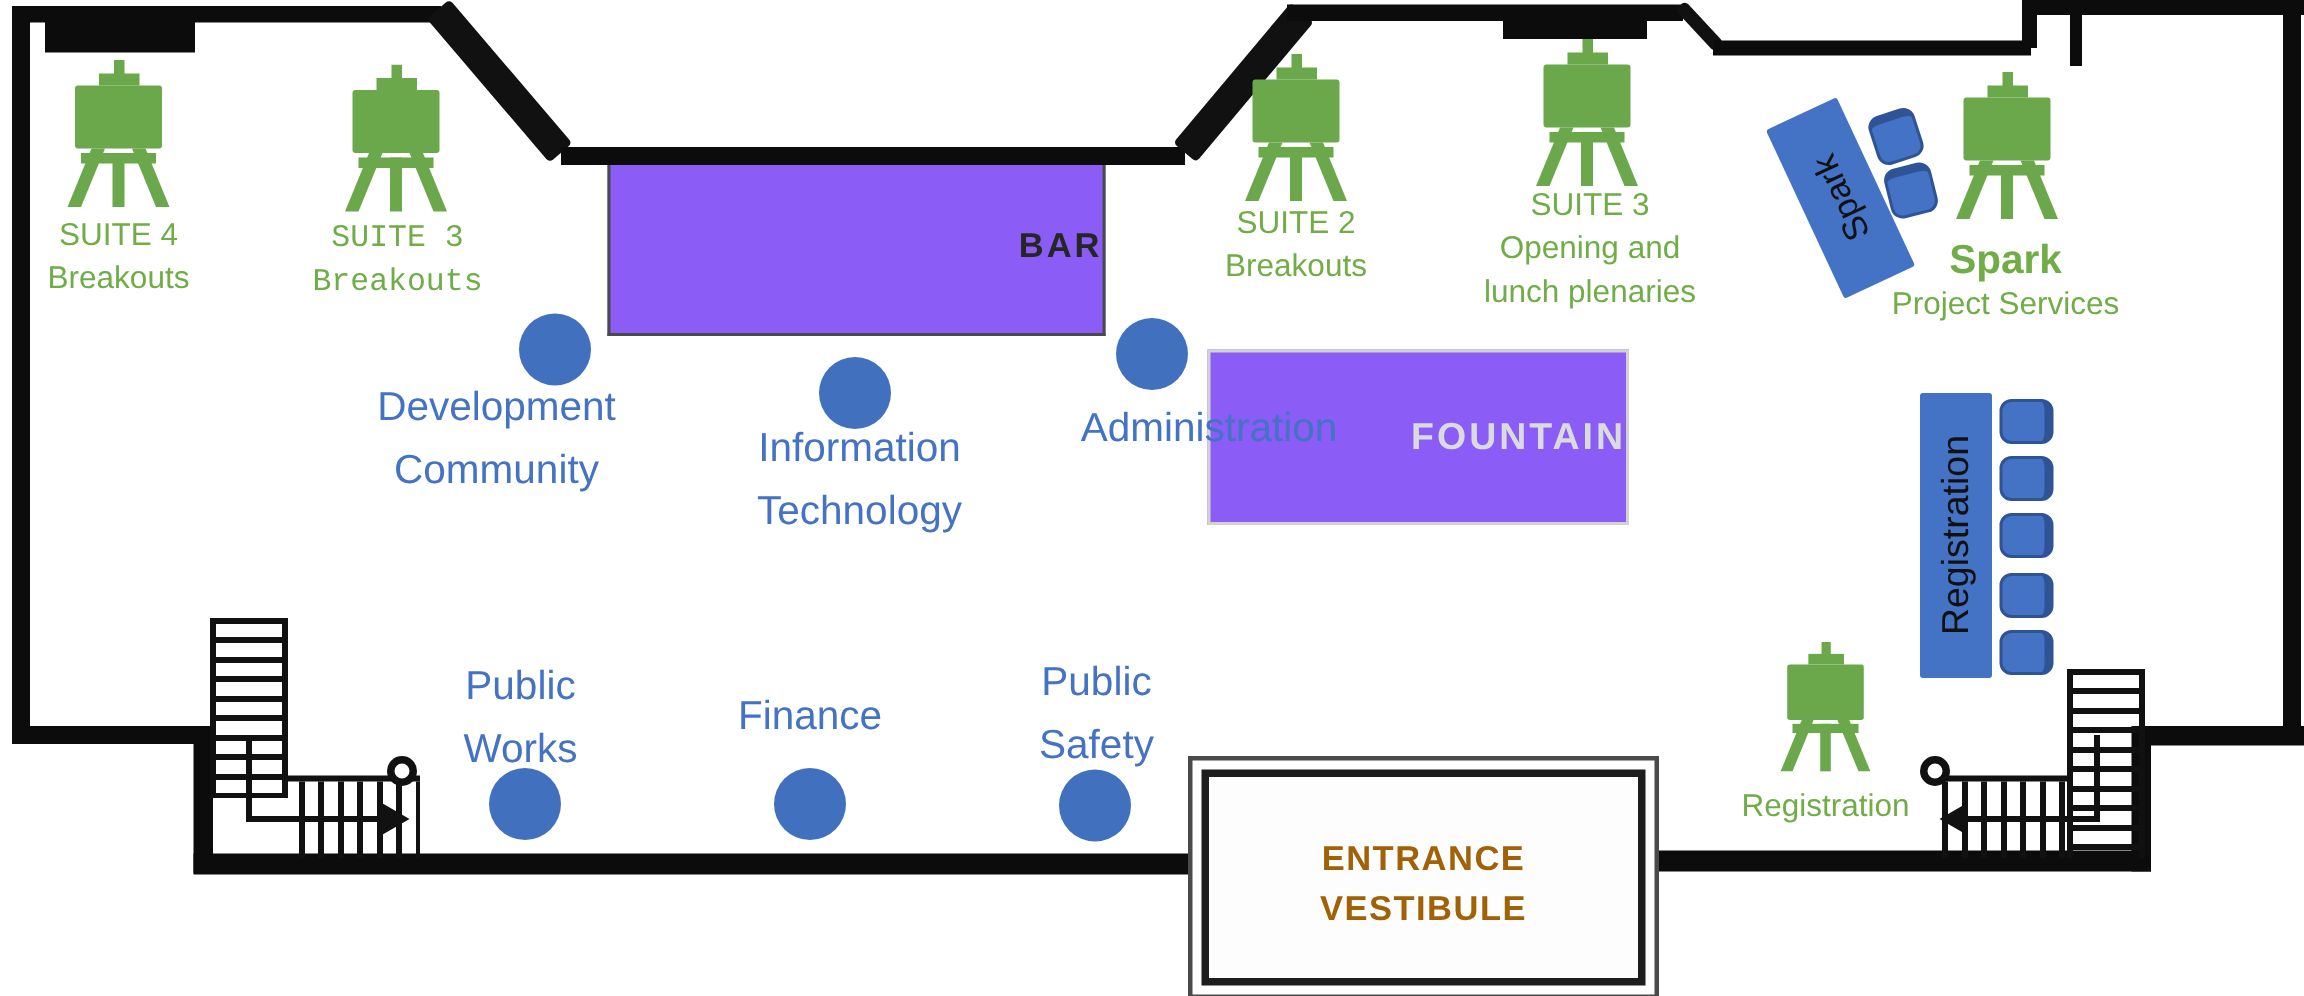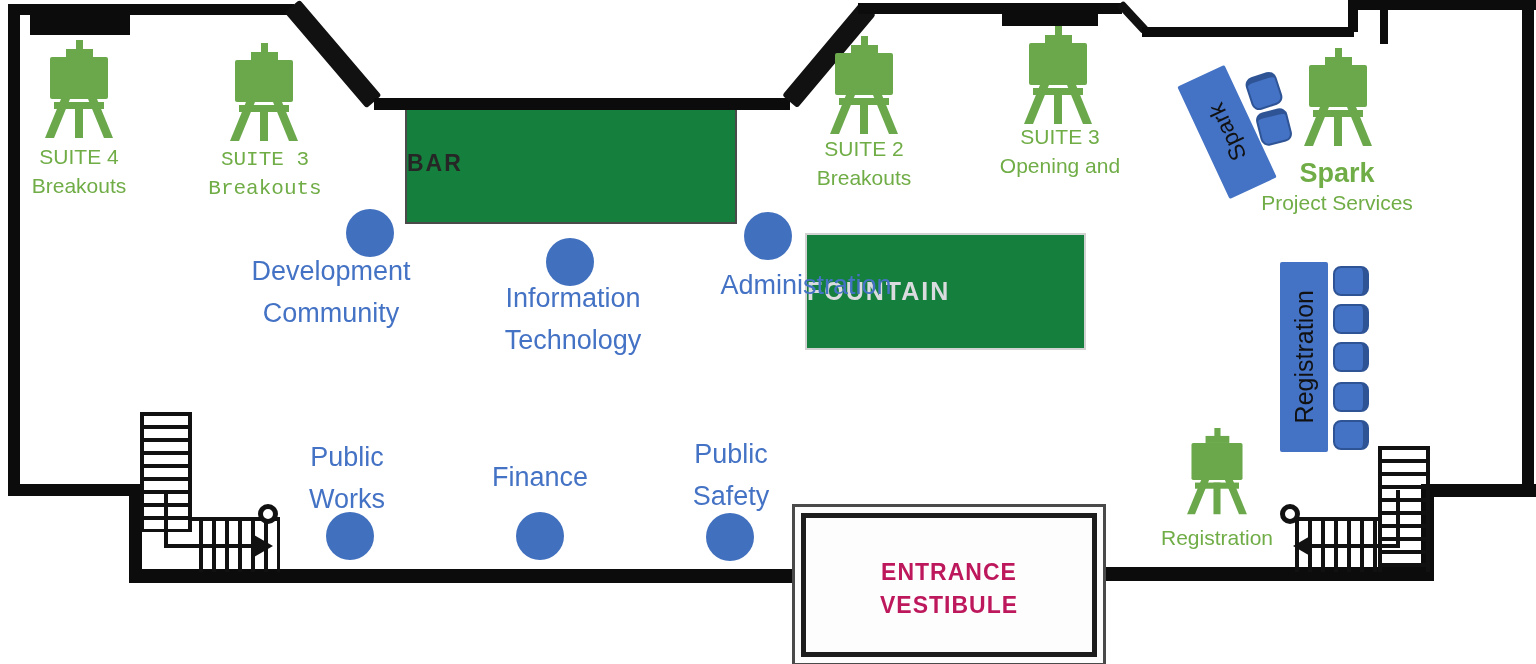--- a/index.html
+++ b/index.html
@@ -1,27 +1,27 @@
 <!DOCTYPE html>
 <html><head>
 <meta charset="utf-8">
 <style>
   html,body{margin:0;padding:0;background:#fff;}
   .plan{position:relative;width:1536px;height:664px;background:#fff;overflow:hidden;
         font-family:"Liberation Sans",sans-serif;}
   .wall{position:absolute;background:#0c0c0c;z-index:1;}
   .diag{position:absolute;background:#111;z-index:1;border-radius:3px;}
   
-  .room{position:absolute;display:flex;align-items:center;justify-content:flex-start;z-index:0;background:#15803d;}
+  .room{position:absolute;display:flex;align-items:center;justify-content:flex-end;z-index:0;background:#8b5cf6;}
   .bar{border:2px solid #4a4a4a;border-top:none;font-size:23px;font-weight:600;letter-spacing:2px;color:#262626;}
   .fountain{border:2px solid #d2d2d2;font-size:25px;letter-spacing:2px;color:#d9dbde;font-weight:600;}
   .vest-outer{position:absolute;border:3px solid #4a4a4a;background:#fdfdfd;z-index:2;}
   .vest-inner{position:absolute;left:6px;top:6px;right:6px;bottom:6px;border:5px solid #1d1d1d;
               display:flex;flex-direction:column;align-items:center;justify-content:flex-start;padding-top:38px;}
-  .vest-inner span{display:block;font-size:23px;font-weight:bold;color:#be185d;letter-spacing:1px;line-height:33px;}
+  .vest-inner span{display:block;font-size:23px;font-weight:bold;color:#a16207;letter-spacing:1px;line-height:33px;}
   
   .lblg{position:absolute;z-index:5;text-align:center;color:#70AD47;font-size:21px;line-height:29px;}
   .lblb{position:absolute;z-index:5;text-align:center;color:#4472C4;font-size:27px;line-height:42px;}
   .lblg span,.lblb span{display:block;}
   .spark-title{font-weight:bold;font-size:27px;line-height:30px;}
   
   .dot{position:absolute;width:48px;height:48px;border-radius:50%;background:#4170BE;z-index:4;}
   
   .desk{position:absolute;background:#4472C4;z-index:3;display:flex;align-items:center;justify-content:center;border-radius:2px;}
   .desk span{writing-mode:vertical-rl;transform:rotate(180deg);color:#111;font-size:25px;}
@@ -143,20 +143,21 @@
     <span>SUITE 3</span>
     <span>Breakouts</span>
   </div>
   <div class="lblg" style="left:789px;top:134px;width:150px;">
     <span>SUITE 2</span>
     <span>Breakouts</span>
   </div>
   <div class="lblg" style="left:965px;top:122px;width:190px;">
     <span>SUITE 3</span>
     <span>Opening and</span>
+    <span>lunch plenaries</span>
   </div>
   <div class="lblg" style="left:1242px;top:158px;width:190px;">
     <span class="spark-title">Spark</span>
     <span>Project Services</span>
   </div>
   <div class="lblg" style="left:1132px;top:523px;width:170px;">
     <span>Registration</span>
   </div>
 
   

